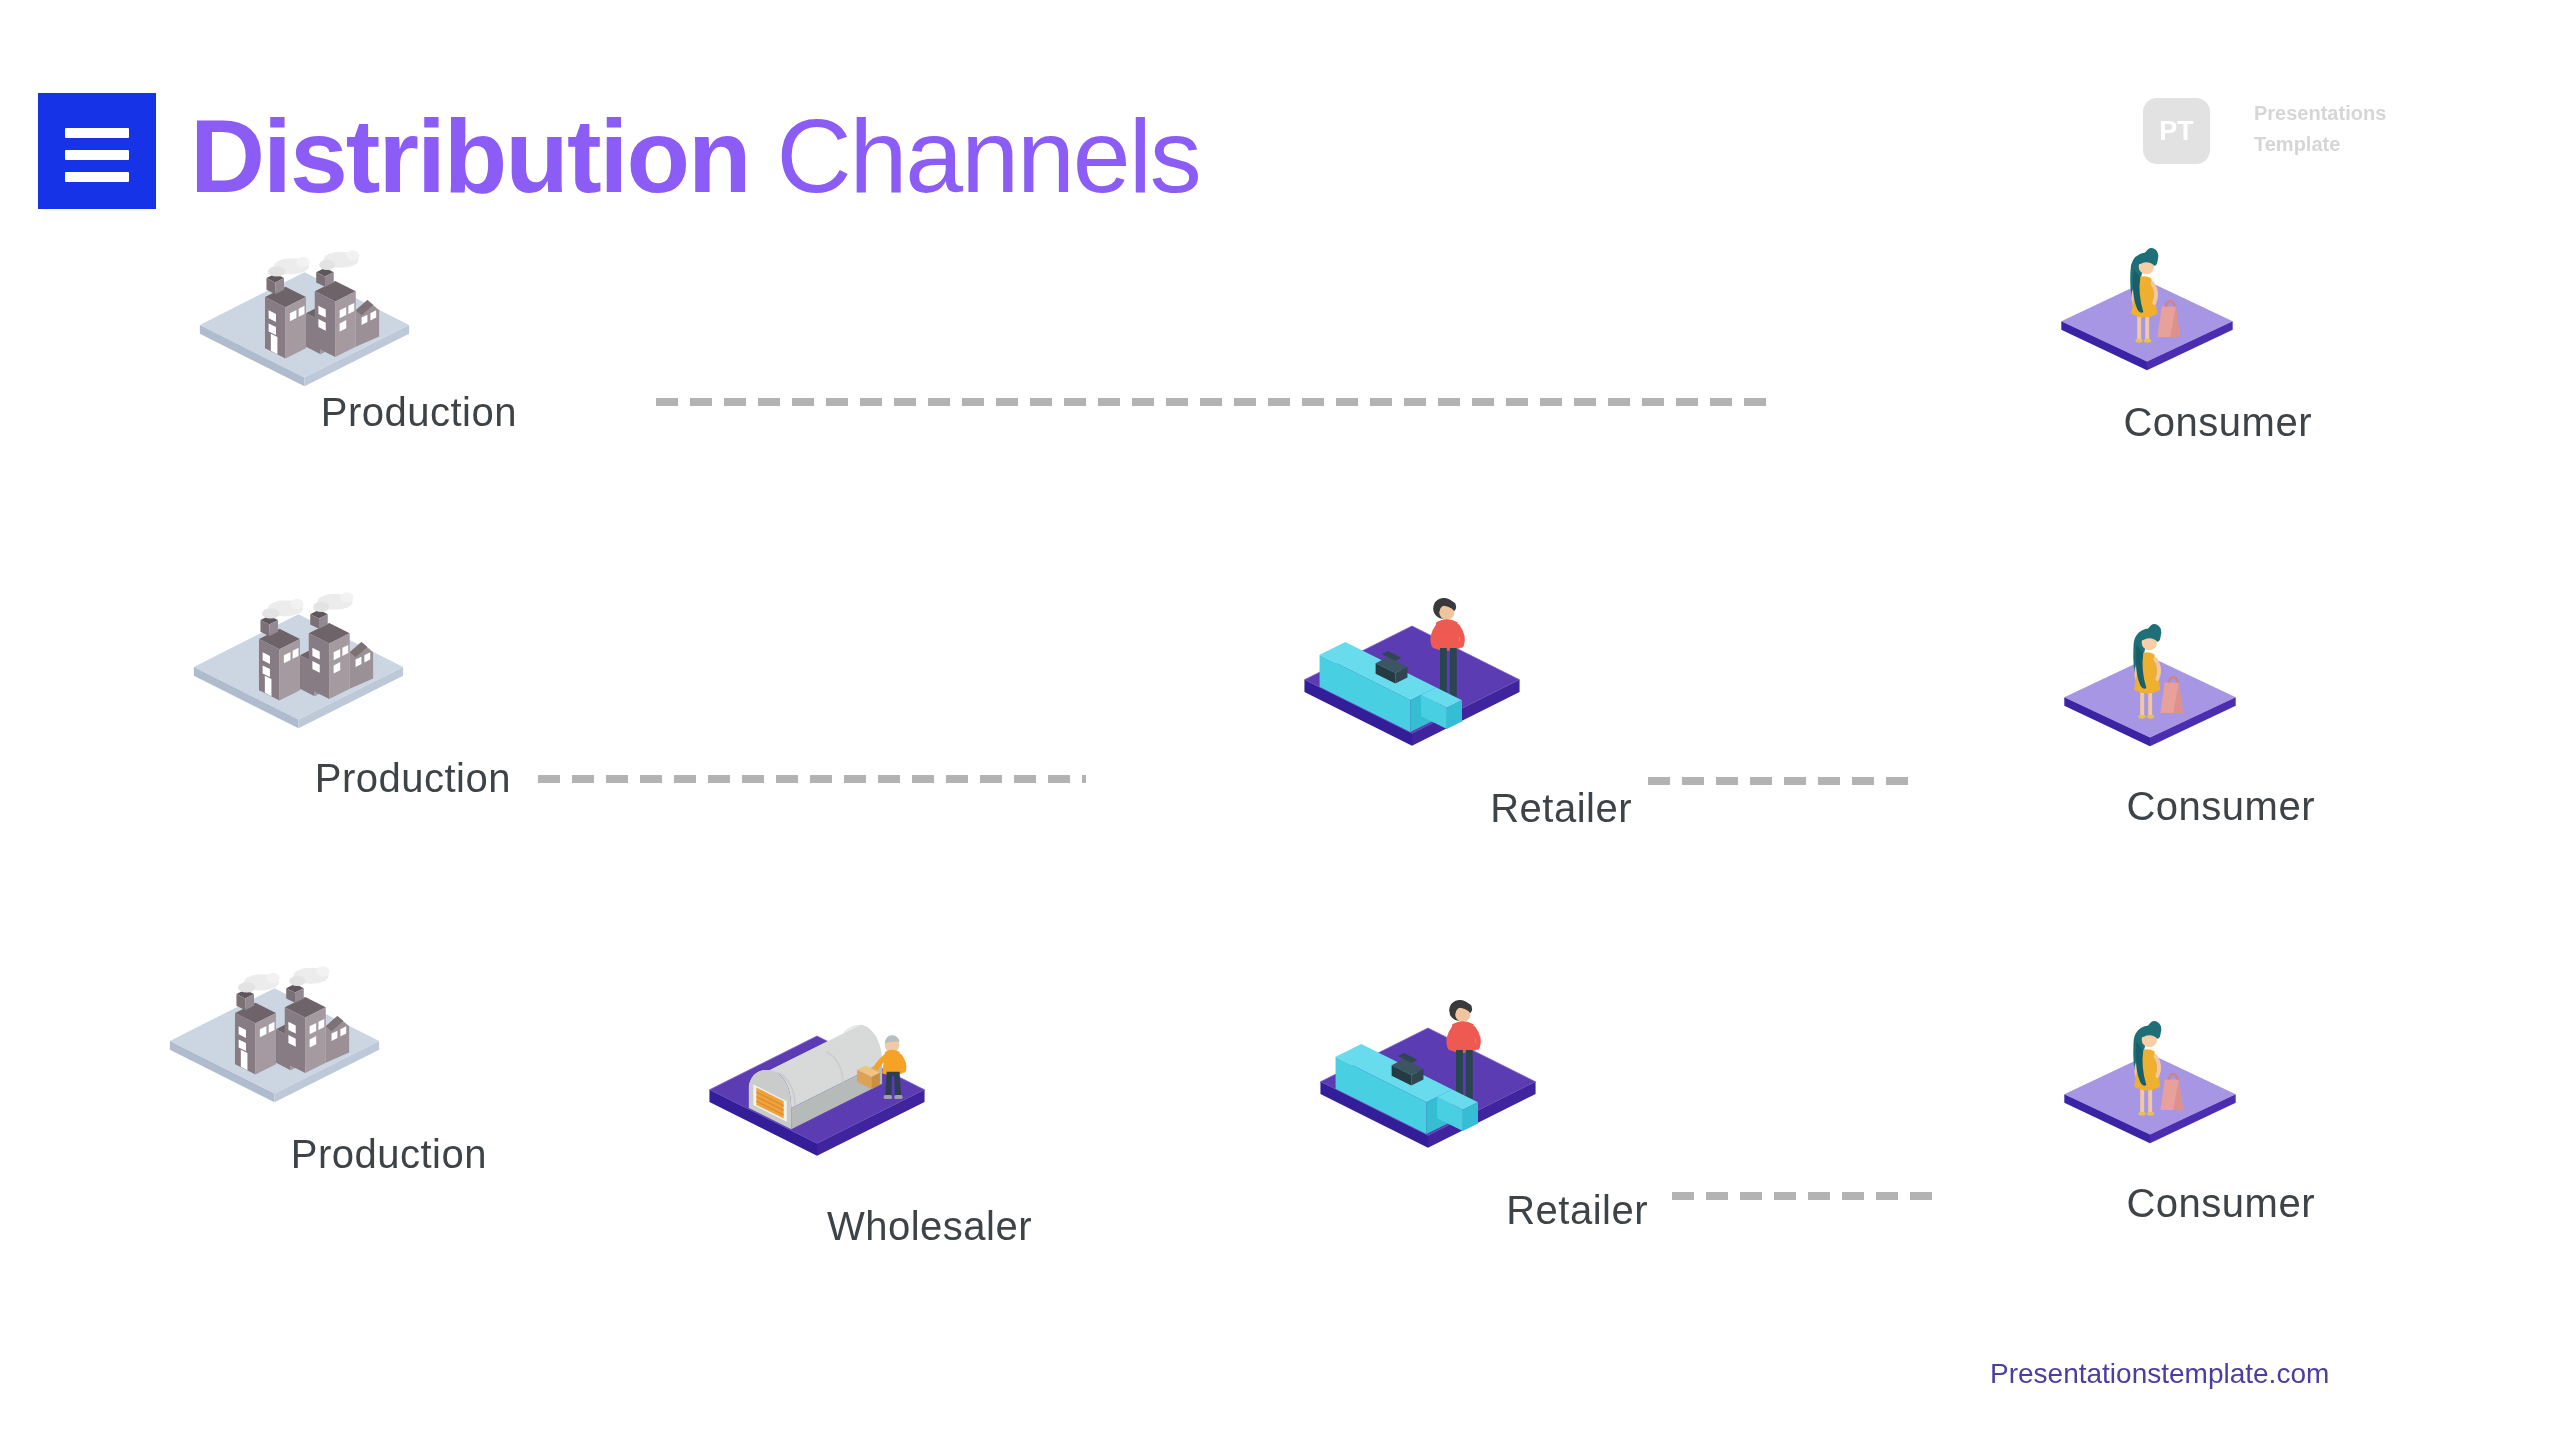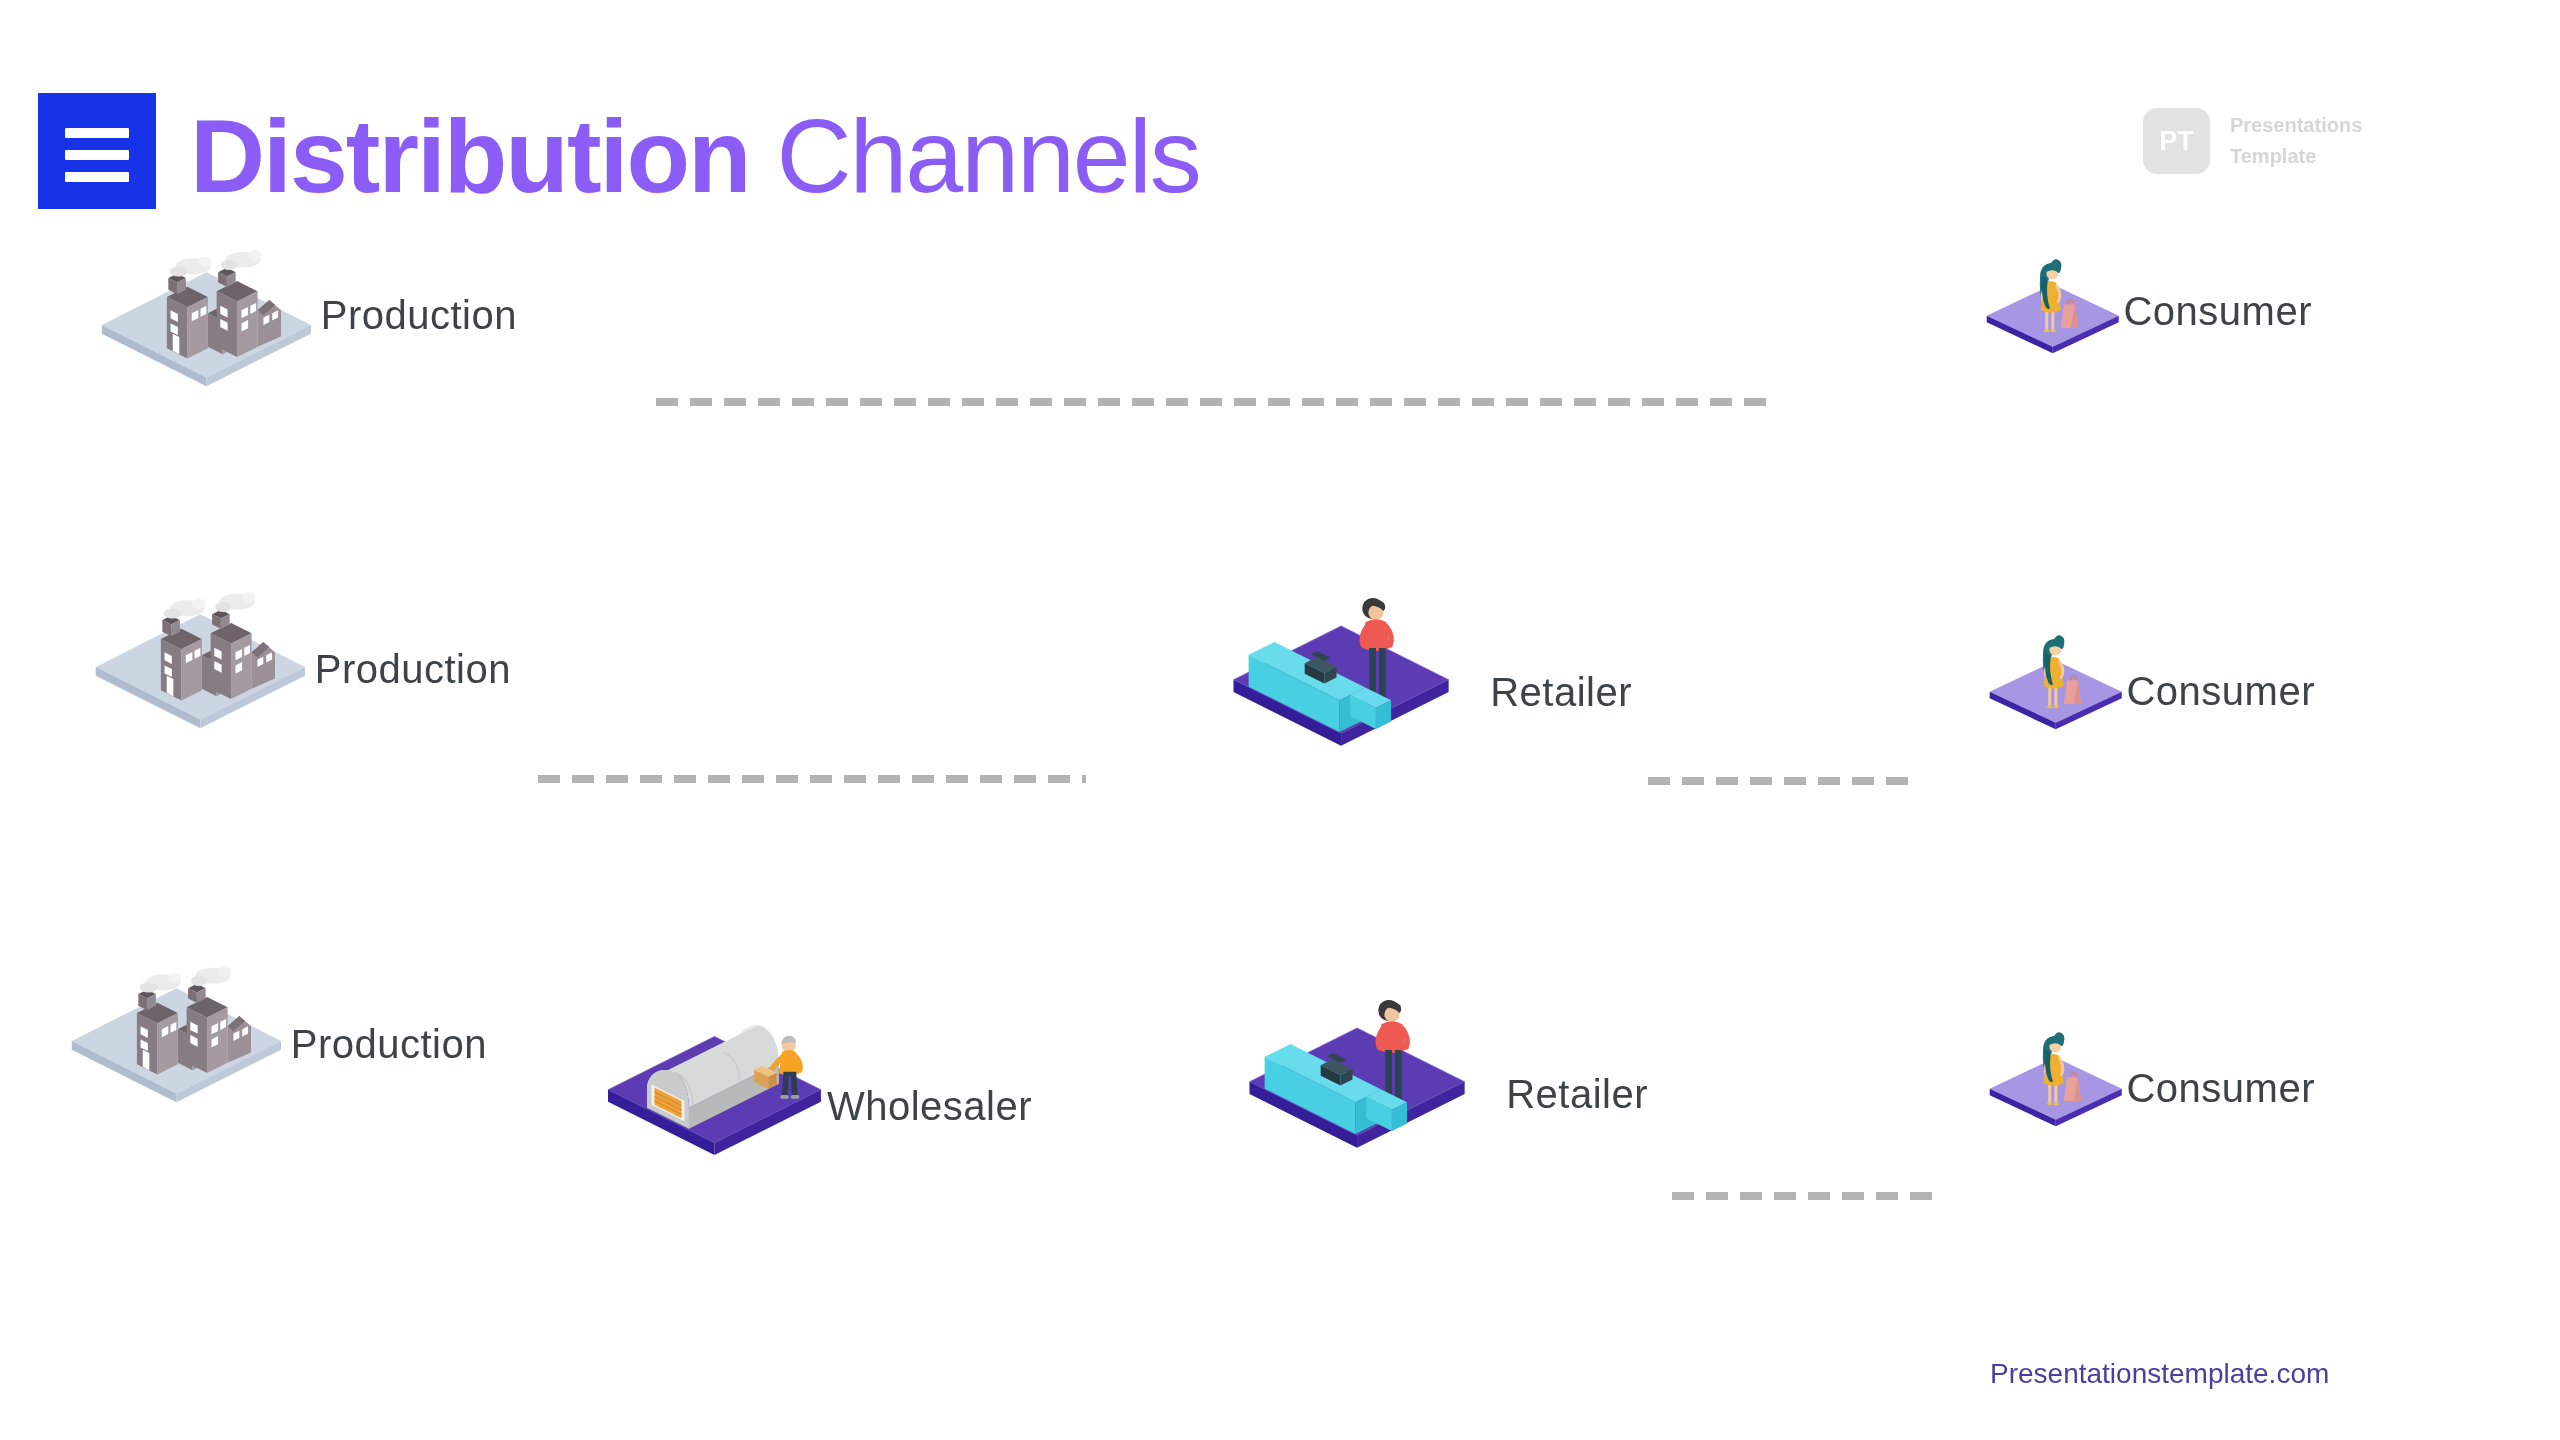--- a/index.html
+++ b/index.html
@@ -11,27 +11,27 @@
   .menu-btn{position:absolute; left:38px; top:93px; width:118px; height:116px; background:#1733e8;}
   .menu-btn .bar{position:absolute; left:27px; width:64px; height:10px; background:#ffffff; border-radius:1px;}
   .bar1{top:35px;} .bar2{top:57px;} .bar3{top:79px;}
   .title{
     position:absolute; left:190px; top:100px; font-size:104px; line-height:112px;
     color:#8b5cf6; letter-spacing:-2px; white-space:nowrap;
   }
   .title .t-bold{font-weight:700;}
   .title .t-reg{font-weight:400;}
   
-  .watermark{position:absolute; left:2143px; top:108px; display:flex; align-items:center;}
+  .watermark{position:absolute; left:2143px; top:98px; display:flex; gap:24px;}
   .wm-logo{width:67px; height:66px; background:#e2e2e2; border-radius:14px;
     display:flex; align-items:center; justify-content:center;
     color:#ffffff; font-weight:700; font-size:27px;}
   .wm-text{margin-left:20px; color:#d6d6d6; font-weight:700; font-size:20px; line-height:31px;}
   
-  .node{position:absolute; display:flex; flex-direction:row; align-items:center;}
+  .node{position:absolute; display:flex; flex-direction:column; align-items:flex-end;}
   .node svg{width:100%; height:auto; display:block;}
   .node-label{font-size:40px; color:#3d4347; letter-spacing:0.5px; white-space:nowrap;}
   
   .dash{position:absolute; height:8px;
     background:repeating-linear-gradient(90deg,#b3b3b3 0 22px, transparent 22px 34px);}
   
   .footer-link{position:absolute; left:1990px; top:1358px; font-size:28px; color:#4a3f9f; text-decoration:none;}
   .defs-holder{position:absolute; width:0; height:0; overflow:hidden;}
 </style>
 </head>

